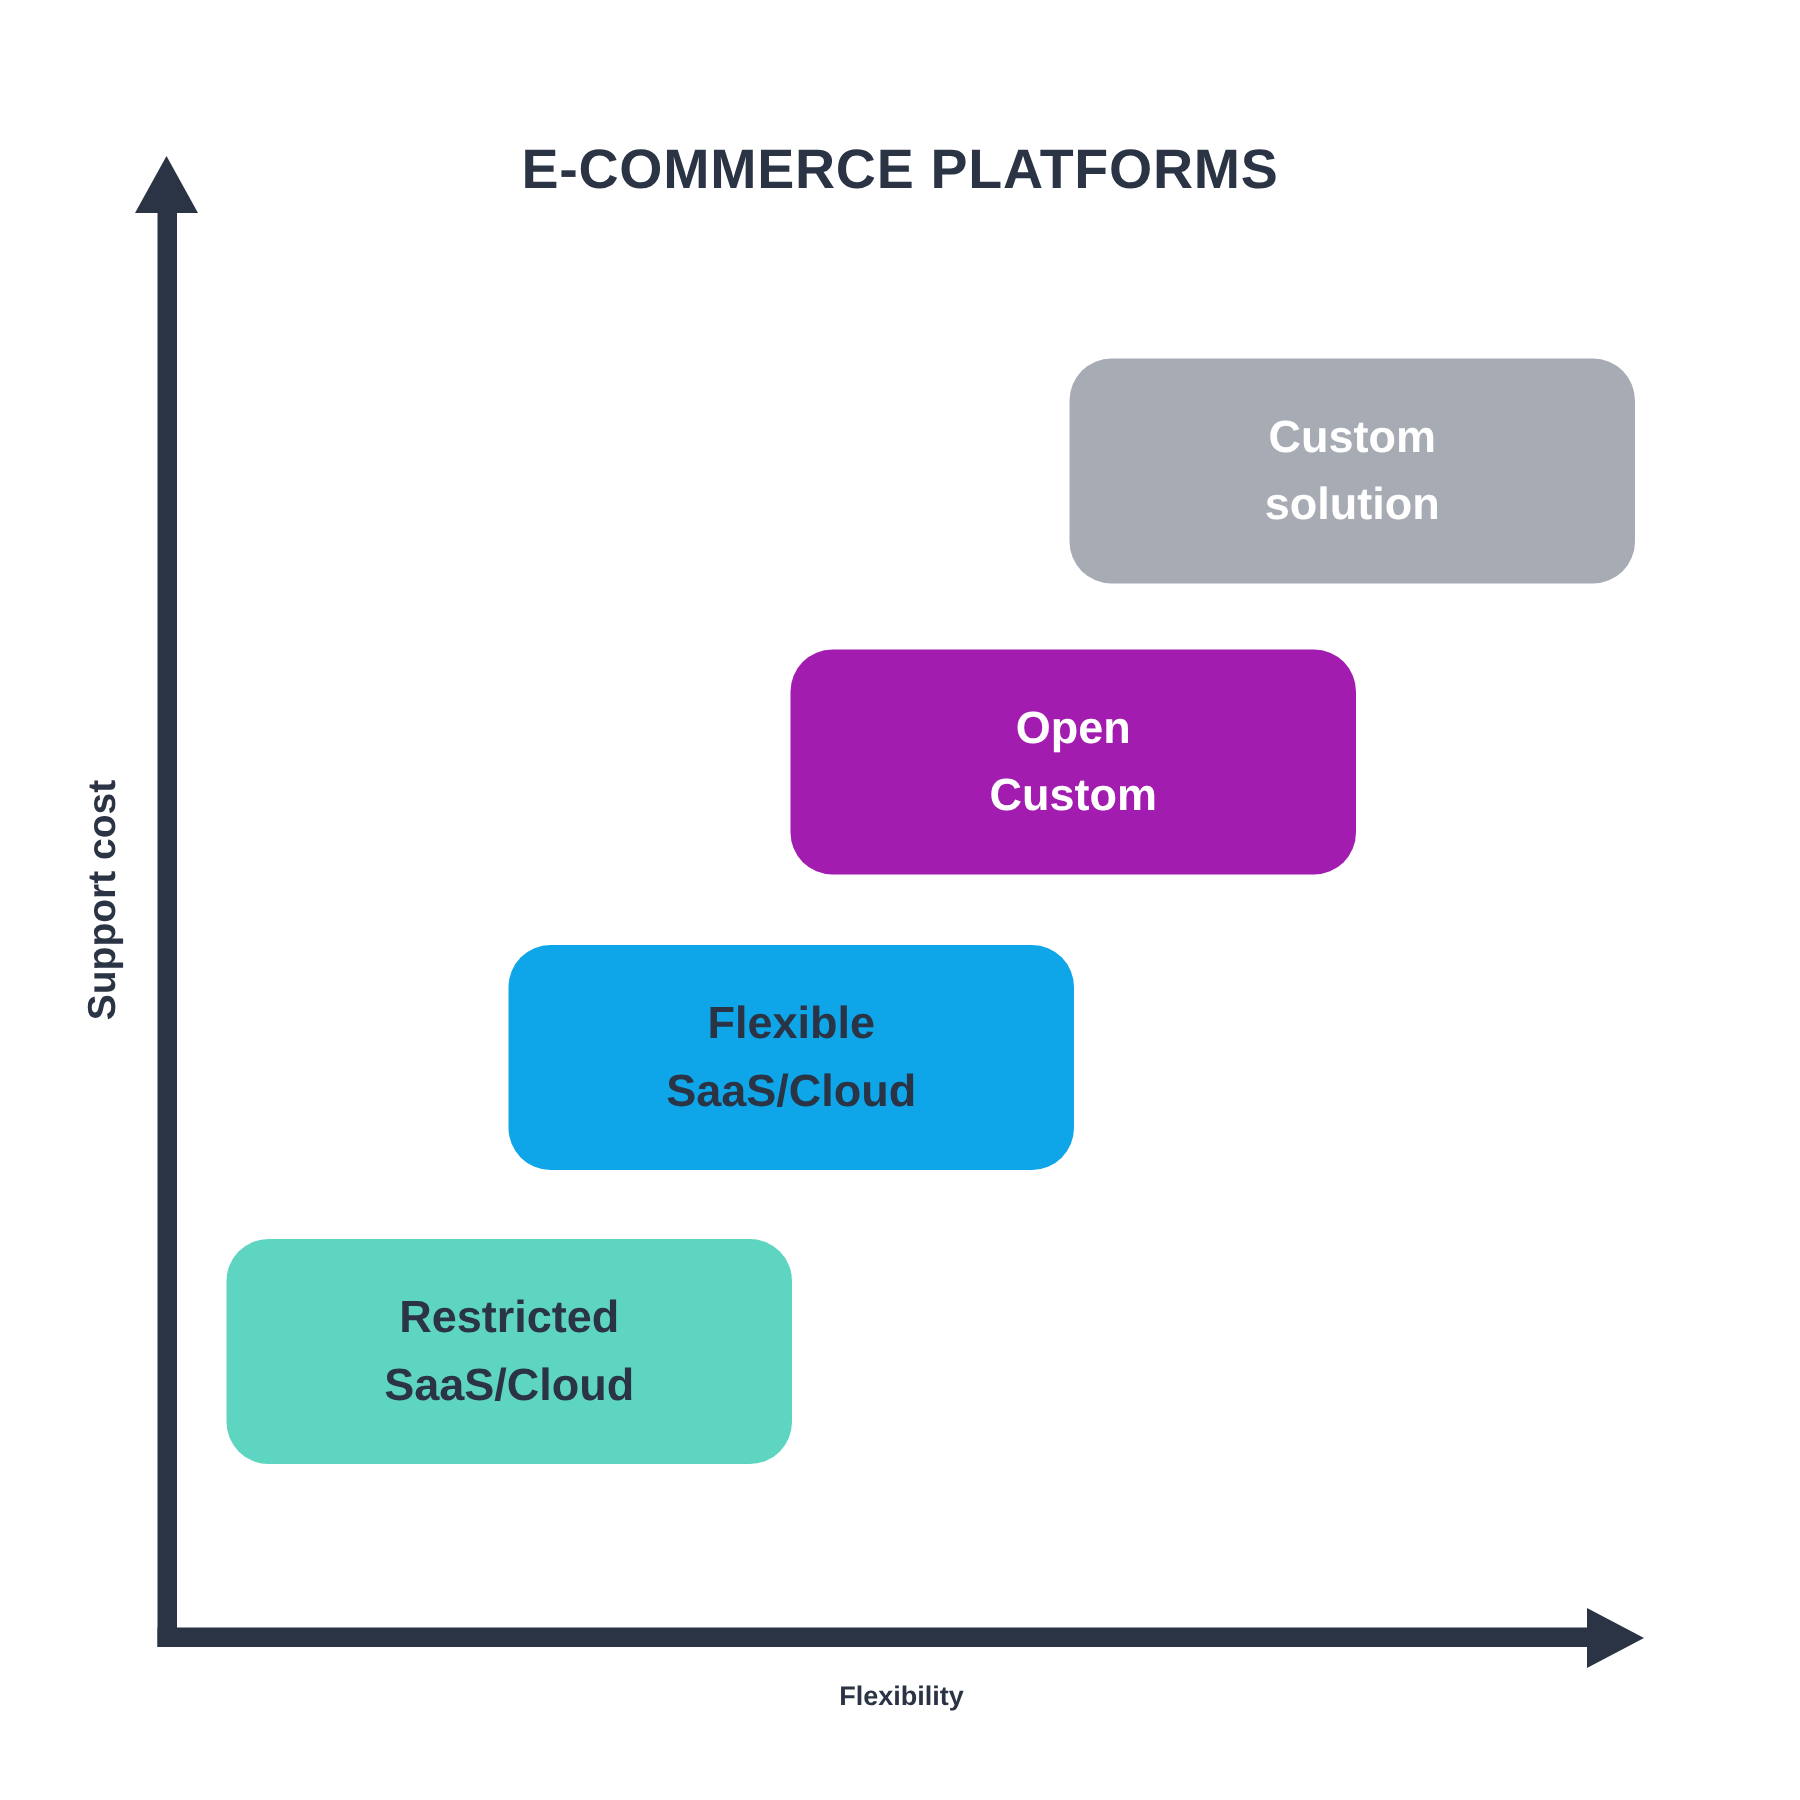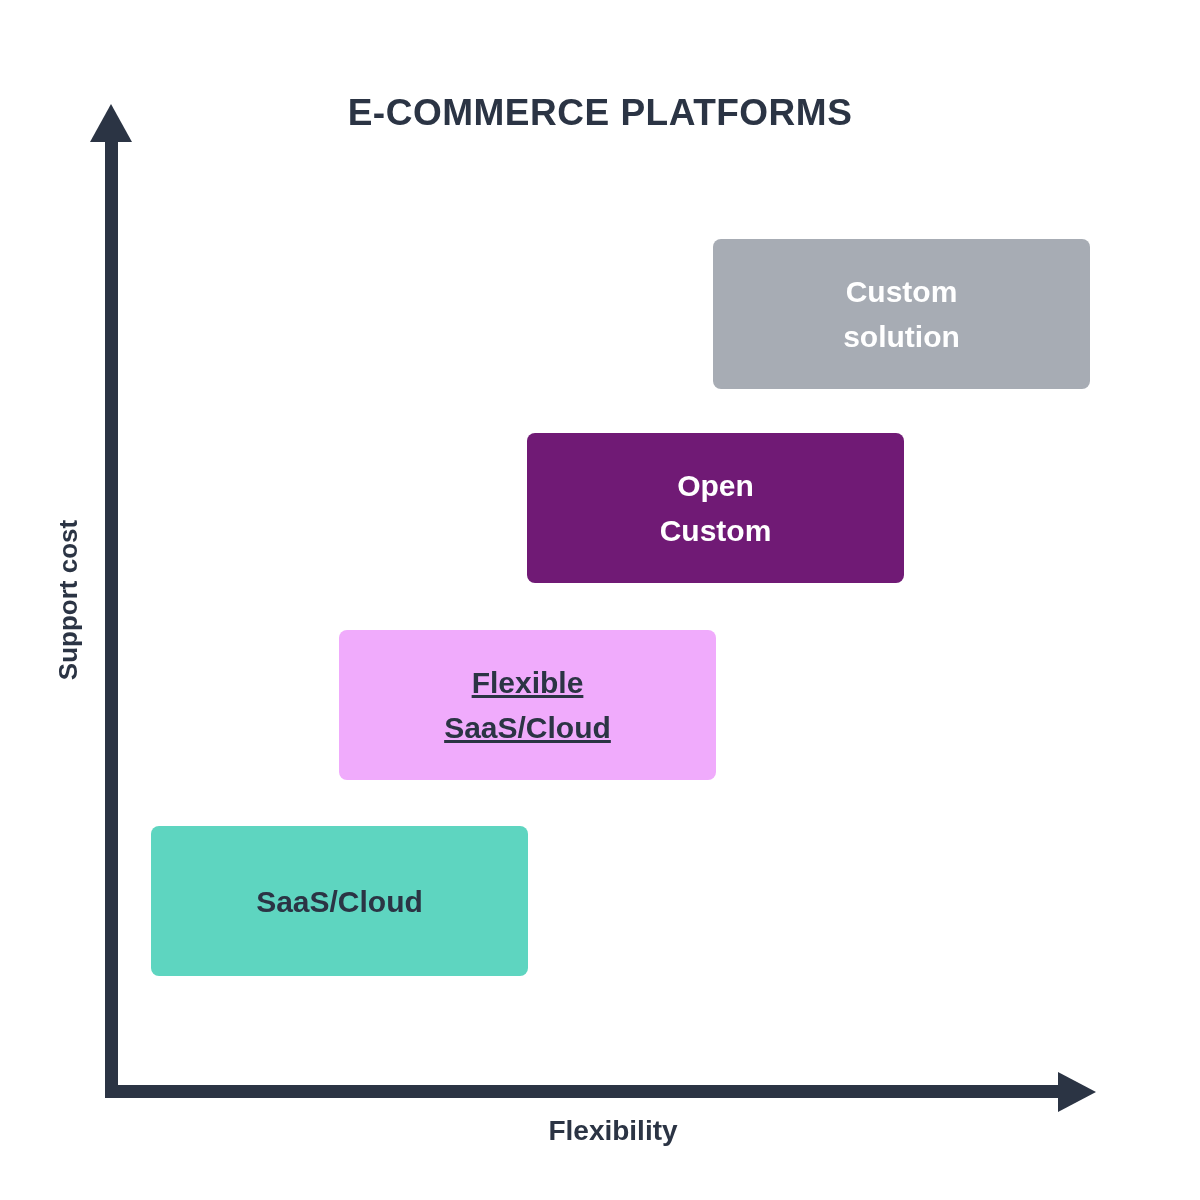--- a/index.html
+++ b/index.html
@@ -69,32 +69,31 @@
     font-size: 26px;
     font-weight: bold;
     color: var(--axis-color);
   }
   .x-axis-label {
     position: absolute;
     left: 601px;
     top: 1131px;
     transform: translate(-50%, -50%);
     white-space: nowrap;
-    font-size: 28px;
+    font-size: 18px;
     font-weight: bold;
     color: var(--axis-color);
-    margin-left: 12px;
   }
 
   
   .step-box {
     position: absolute;
     width: 377px;
     height: 150px;
-    border-radius: 8px;
+    border-radius: 28px;
     display: flex;
     flex-direction: column;
     align-items: center;
     justify-content: center;
     text-align: right;
     font-size: 30px;
     font-weight: bold;
     line-height: 45px;
   }
   .step-box.pos-0 { left: 151px; top: 826px; }
@@ -109,29 +108,30 @@
 
 <div class="y-axis-shaft"></div>
 <div class="y-axis-arrow"></div>
 <div class="x-axis-shaft"></div>
 <div class="x-axis-arrow"></div>
 
 <div class="y-axis-label">Support cost</div>
 <div class="x-axis-label">Flexibility</div>
 
 <div class="step-box pos-0" style="background: rgb(94, 213, 192); color: rgb(43, 52, 68);">
+  <span>Restricted</span>
   <span>SaaS/Cloud</span>
 </div>
 
-<div class="step-box pos-1" style="background: #f0abfc; color: rgb(43, 52, 68); text-decoration: underline;">
+<div class="step-box pos-1" style="background: #0ea5e9; color: rgb(43, 52, 68);">
   <span>Flexible</span>
   <span>SaaS/Cloud</span>
 </div>
 
-<div class="step-box pos-2" style="background: #701a75; color: rgb(255, 255, 255);">
+<div class="step-box pos-2" style="background: #a21caf; color: rgb(255, 255, 255);">
   <span>Open</span>
   <span>Custom</span>
 </div>
 
 <div class="step-box pos-3" style="background: rgb(167, 172, 180); color: rgb(255, 255, 255);">
   <span>Custom</span>
   <span>solution</span>
 </div>
 
 </body></html>

